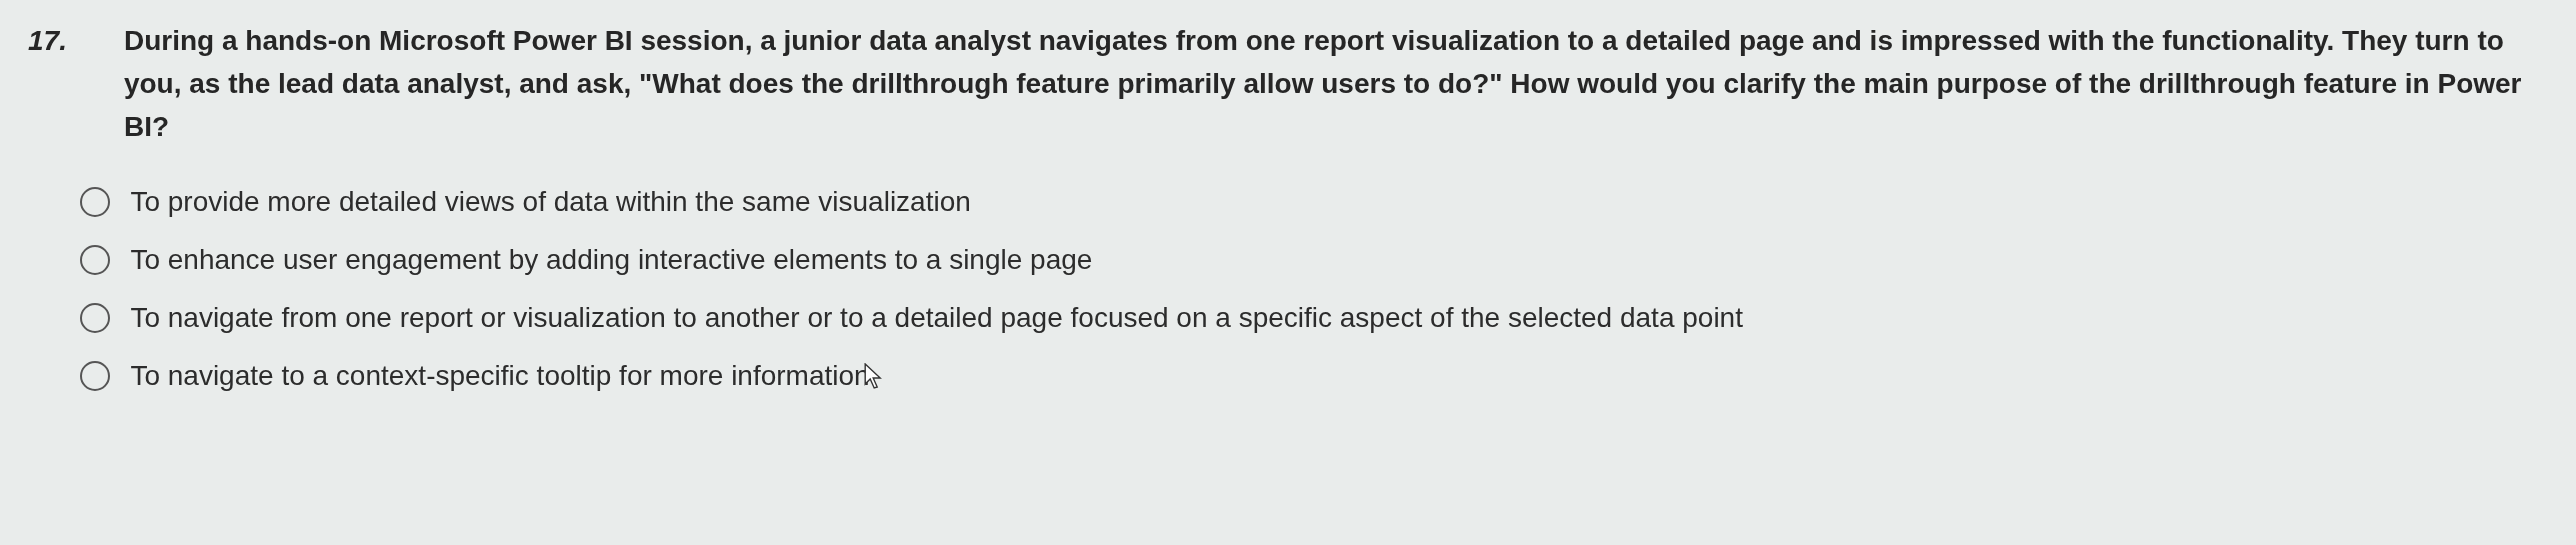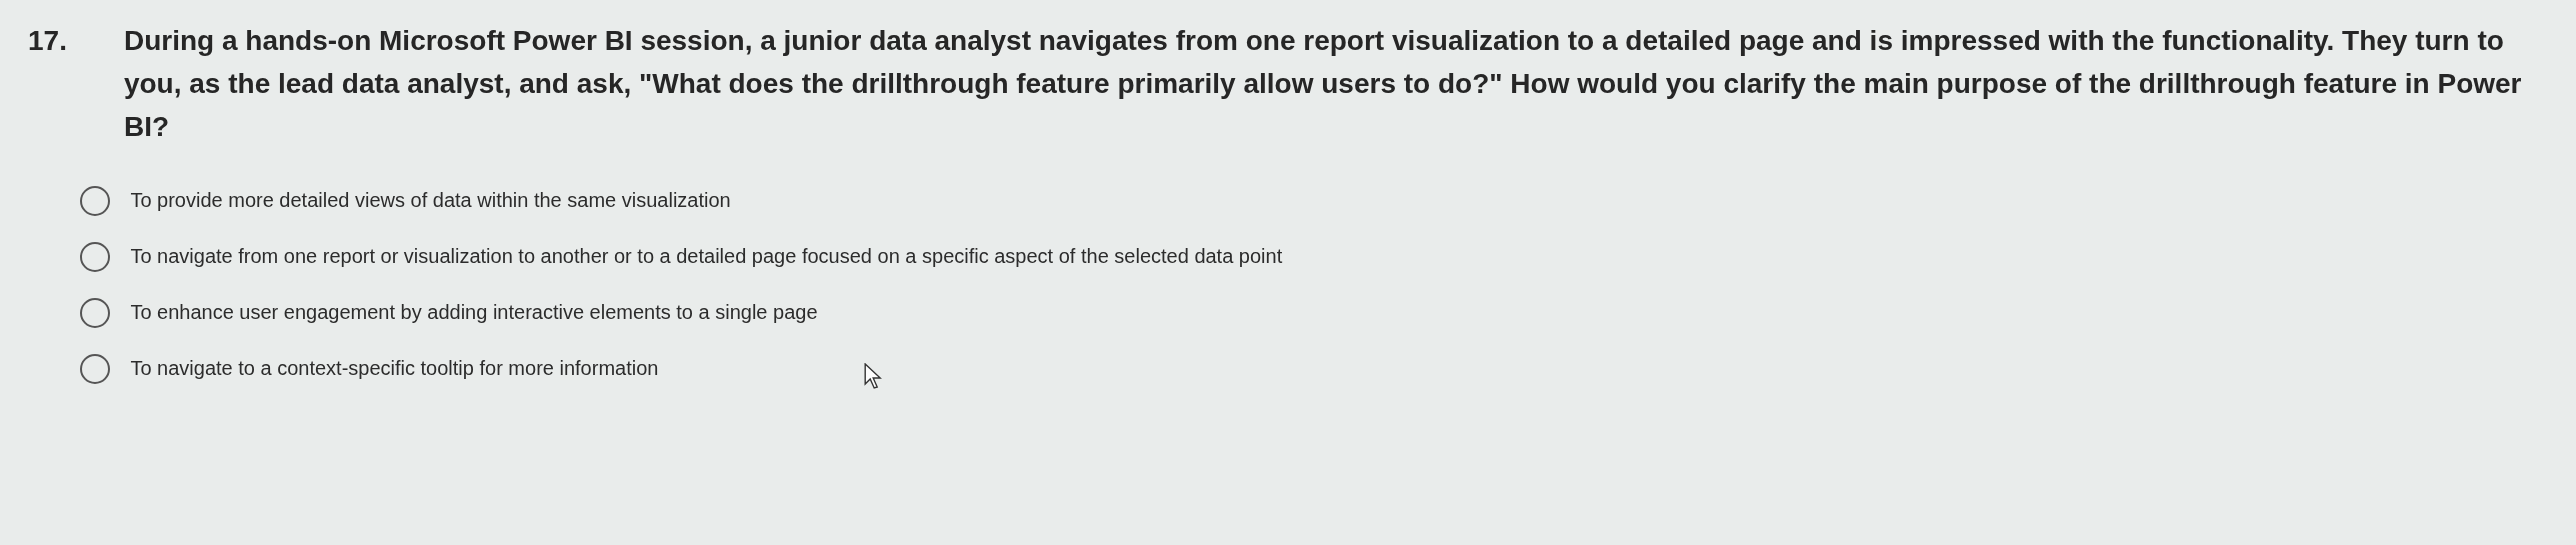--- a/index.html
+++ b/index.html
@@ -21,34 +21,35 @@
     align-items: flex-start;
     font-size: 28px;
     line-height: 1.55;
     color: #262626;
   }
   .q-num {
     font-weight: 700;
     padding-right: 13px;
     flex: 0 0 auto;
     white-space: nowrap;
+    font-style: italic;
   }
   .q-text {
     font-weight: 600;
     margin-left: 44px;
   }
   .options {
     margin-top: 37px;
     padding-left: 52px;
   }
   .option {
     display: flex;
     align-items: center;
     margin-bottom: 26px;
-    font-size: 20px;
+    font-size: 28px;
     color: #2c2c2c;
     cursor: pointer;
   }
   .radio {
     width: 30px;
     height: 30px;
     border: 2.8px solid #555;
     border-radius: 50%;
     flex: 0 0 auto;
     margin-right: 20.4px;
@@ -76,26 +77,26 @@
 
   <div class="options">
 
     <div class="option">
       <span class="radio"></span>
       <span>To provide more detailed views of data within the same visualization</span>
     </div>
 
     <div class="option">
       <span class="radio"></span>
-      <span>To navigate from one report or visualization to another or to a detailed page focused on a specific aspect of the selected data point</span>
+      <span>To enhance user engagement by adding interactive elements to a single page</span>
     </div>
 
     <div class="option">
       <span class="radio"></span>
-      <span>To enhance user engagement by adding interactive elements to a single page</span>
+      <span>To navigate from one report or visualization to another or to a detailed page focused on a specific aspect of the selected data point</span>
     </div>
 
     <div class="option">
       <span class="radio"></span>
       <span>To navigate to a context-specific tooltip for more information</span>
     </div>
 
   </div>
 </div>
 

